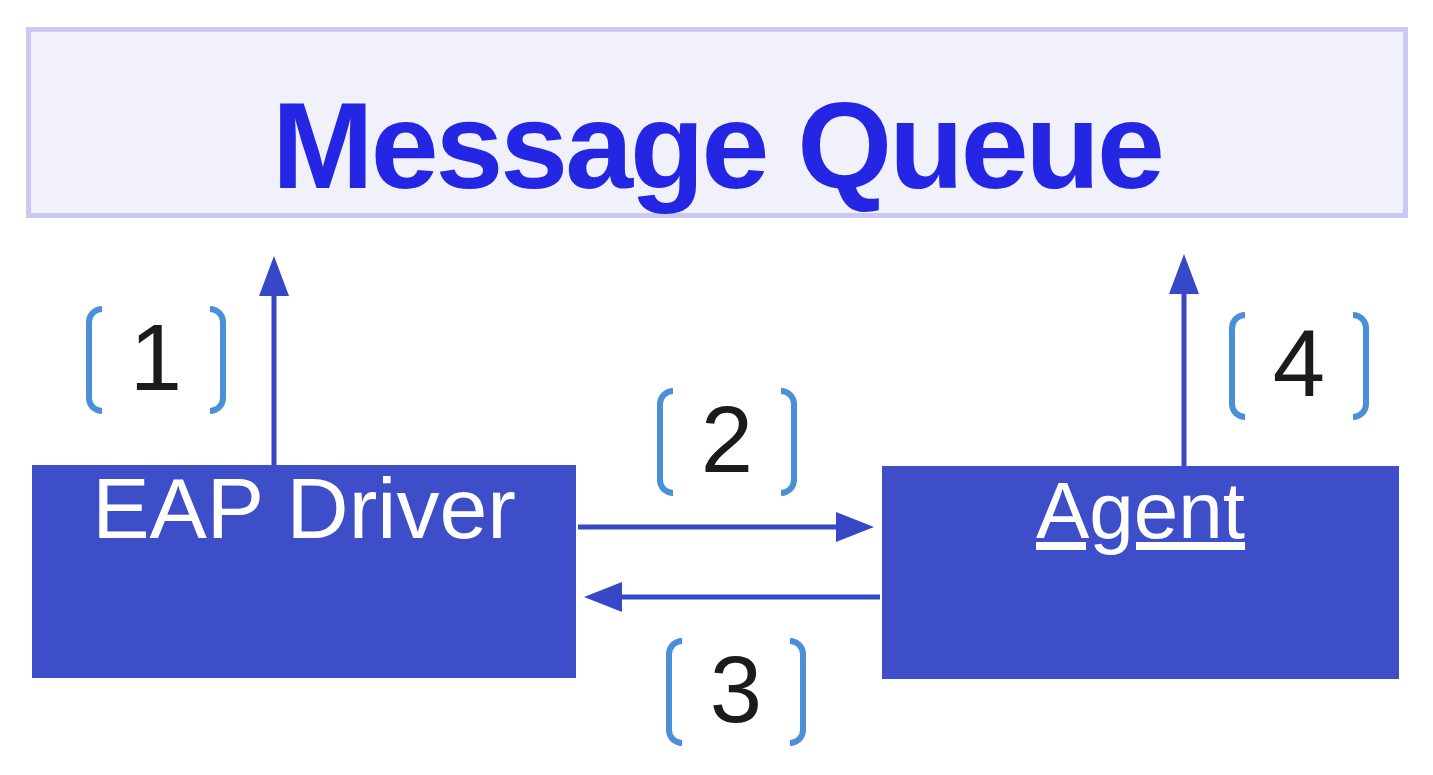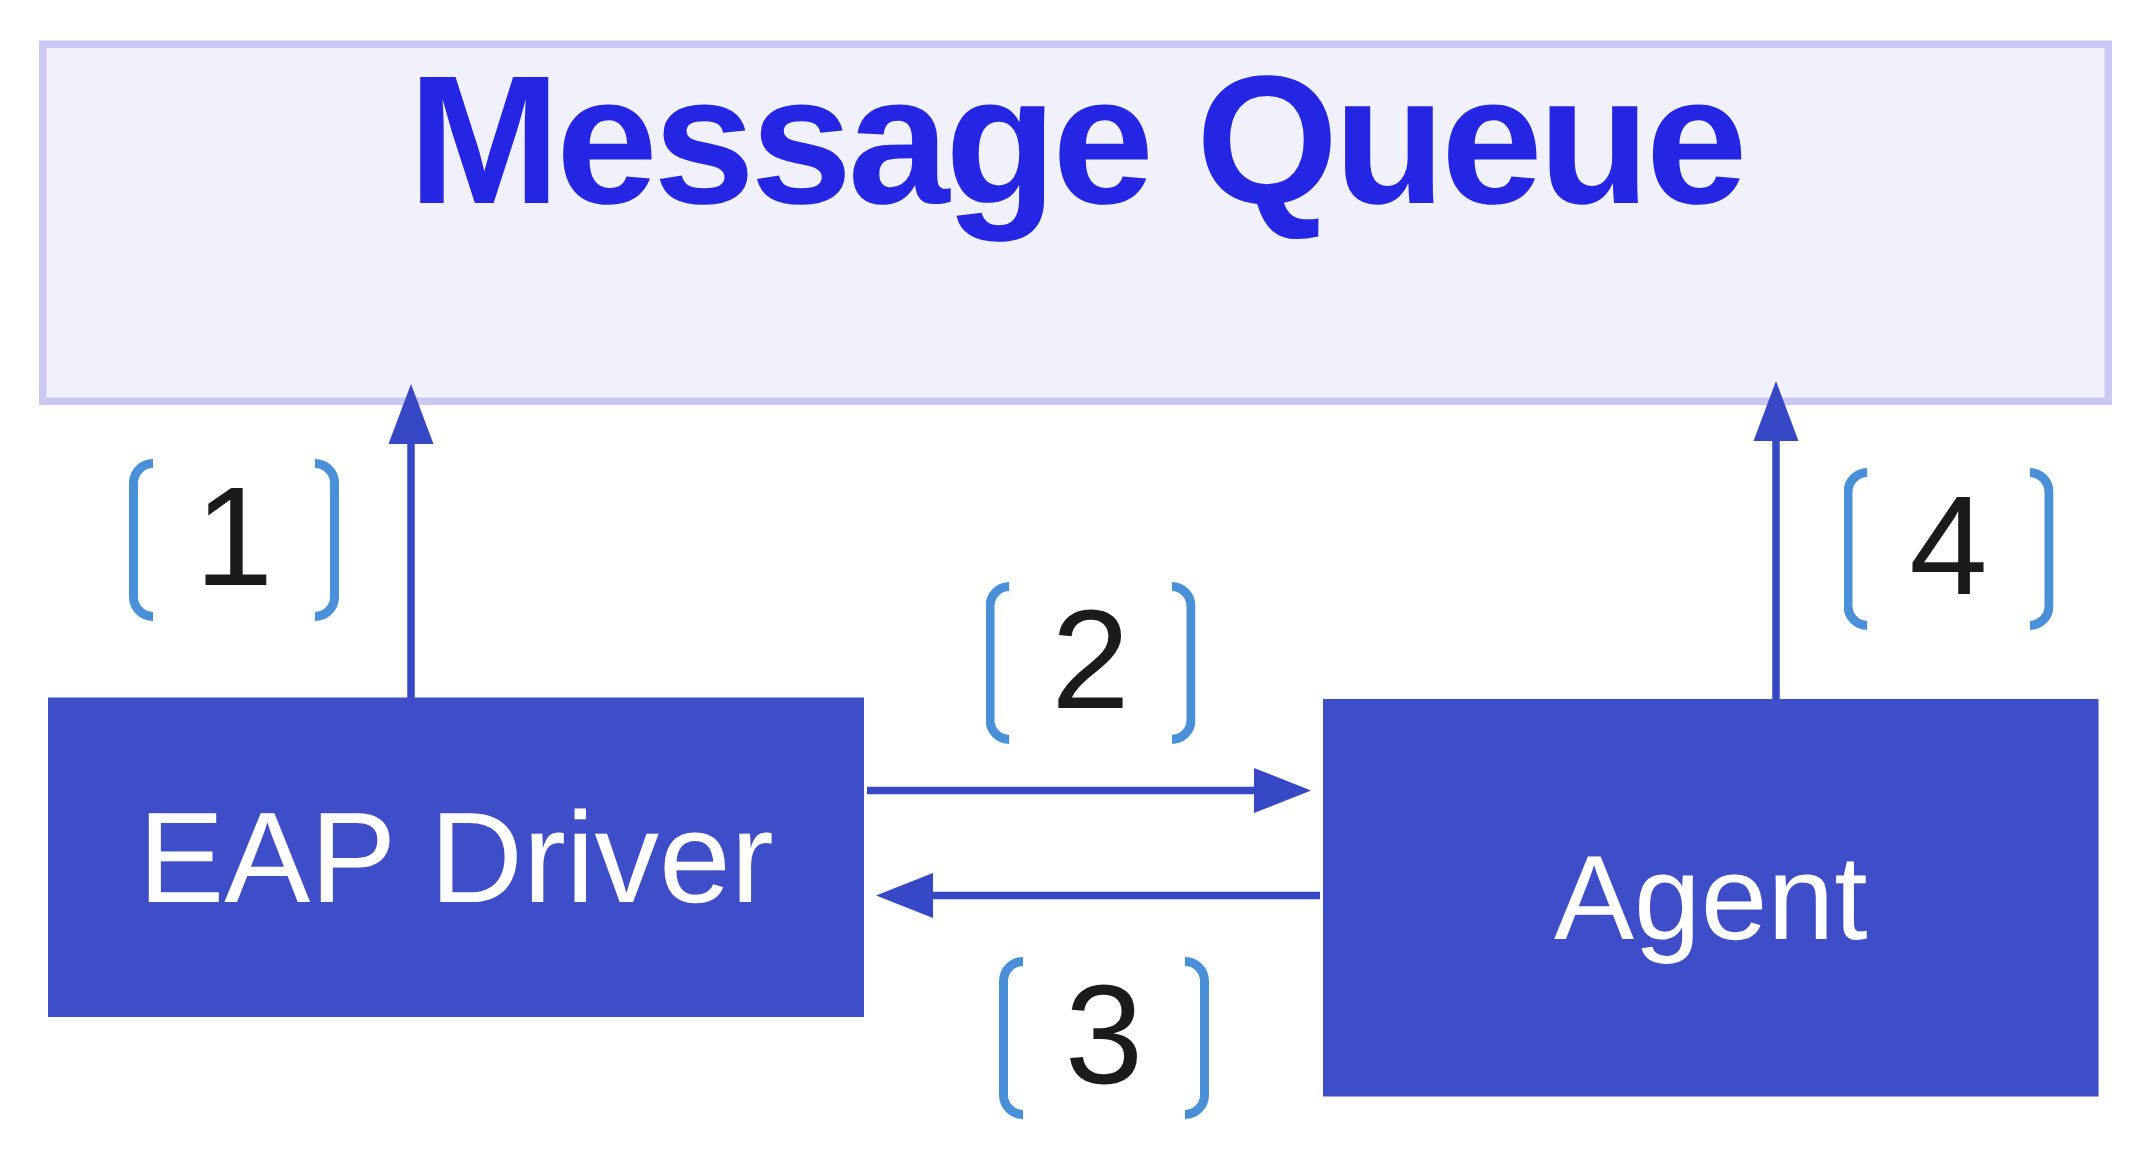--- a/index.html
+++ b/index.html
@@ -18,51 +18,51 @@
   .canvas{
     position:relative;
     width:1433px;height:775px;
     background:#ffffff;
     overflow:hidden;
   }
   
   .queue-box{
     position:absolute;
     left:26px;top:27px;
-    width:1382px;height:243px;
+    width:1382px;height:191px;
     background:var(--queue_fill);
     border:5px solid var(--queue_border);
-    display:flex;align-items:flex-start;justify-content:center;
+    display:flex;align-items:flex-end;justify-content:center;
   }
   .queue-box .queue-label{
     color:var(--queue_text);
     font-size:122px;
     font-weight:700;
     letter-spacing:-3px;
     line-height:1;
     padding-bottom:6px;
   }
   
   .node{
     position:absolute;
     background:var(--box_fill);
     color:var(--node_text);
     display:flex;flex-direction:column;
-    align-items:center;justify-content:center;
+    align-items:center;justify-content:flex-start;
     text-align:center;
   }
   .node-eap{
     left:32px;top:465px;
     width:544px;height:213px;
     font-size:86px;line-height:1;
   }
   .node-agent{
     left:882px;top:466px;
-    width:517px;height:265px;
-    font-size:80px;line-height:1.12;
+    width:517px;height:213px;
+    font-size:80px;line-height:1.12;text-decoration:underline;
   }
   
   .arrows{
     position:absolute;left:0;top:0;
     width:1433px;height:775px;
     pointer-events:none;
   }
   .arrow-shaft{stroke:var(--arrow);stroke-width:5;fill:none;}
   .arrow-head{fill:var(--arrow);stroke:none;}
   

